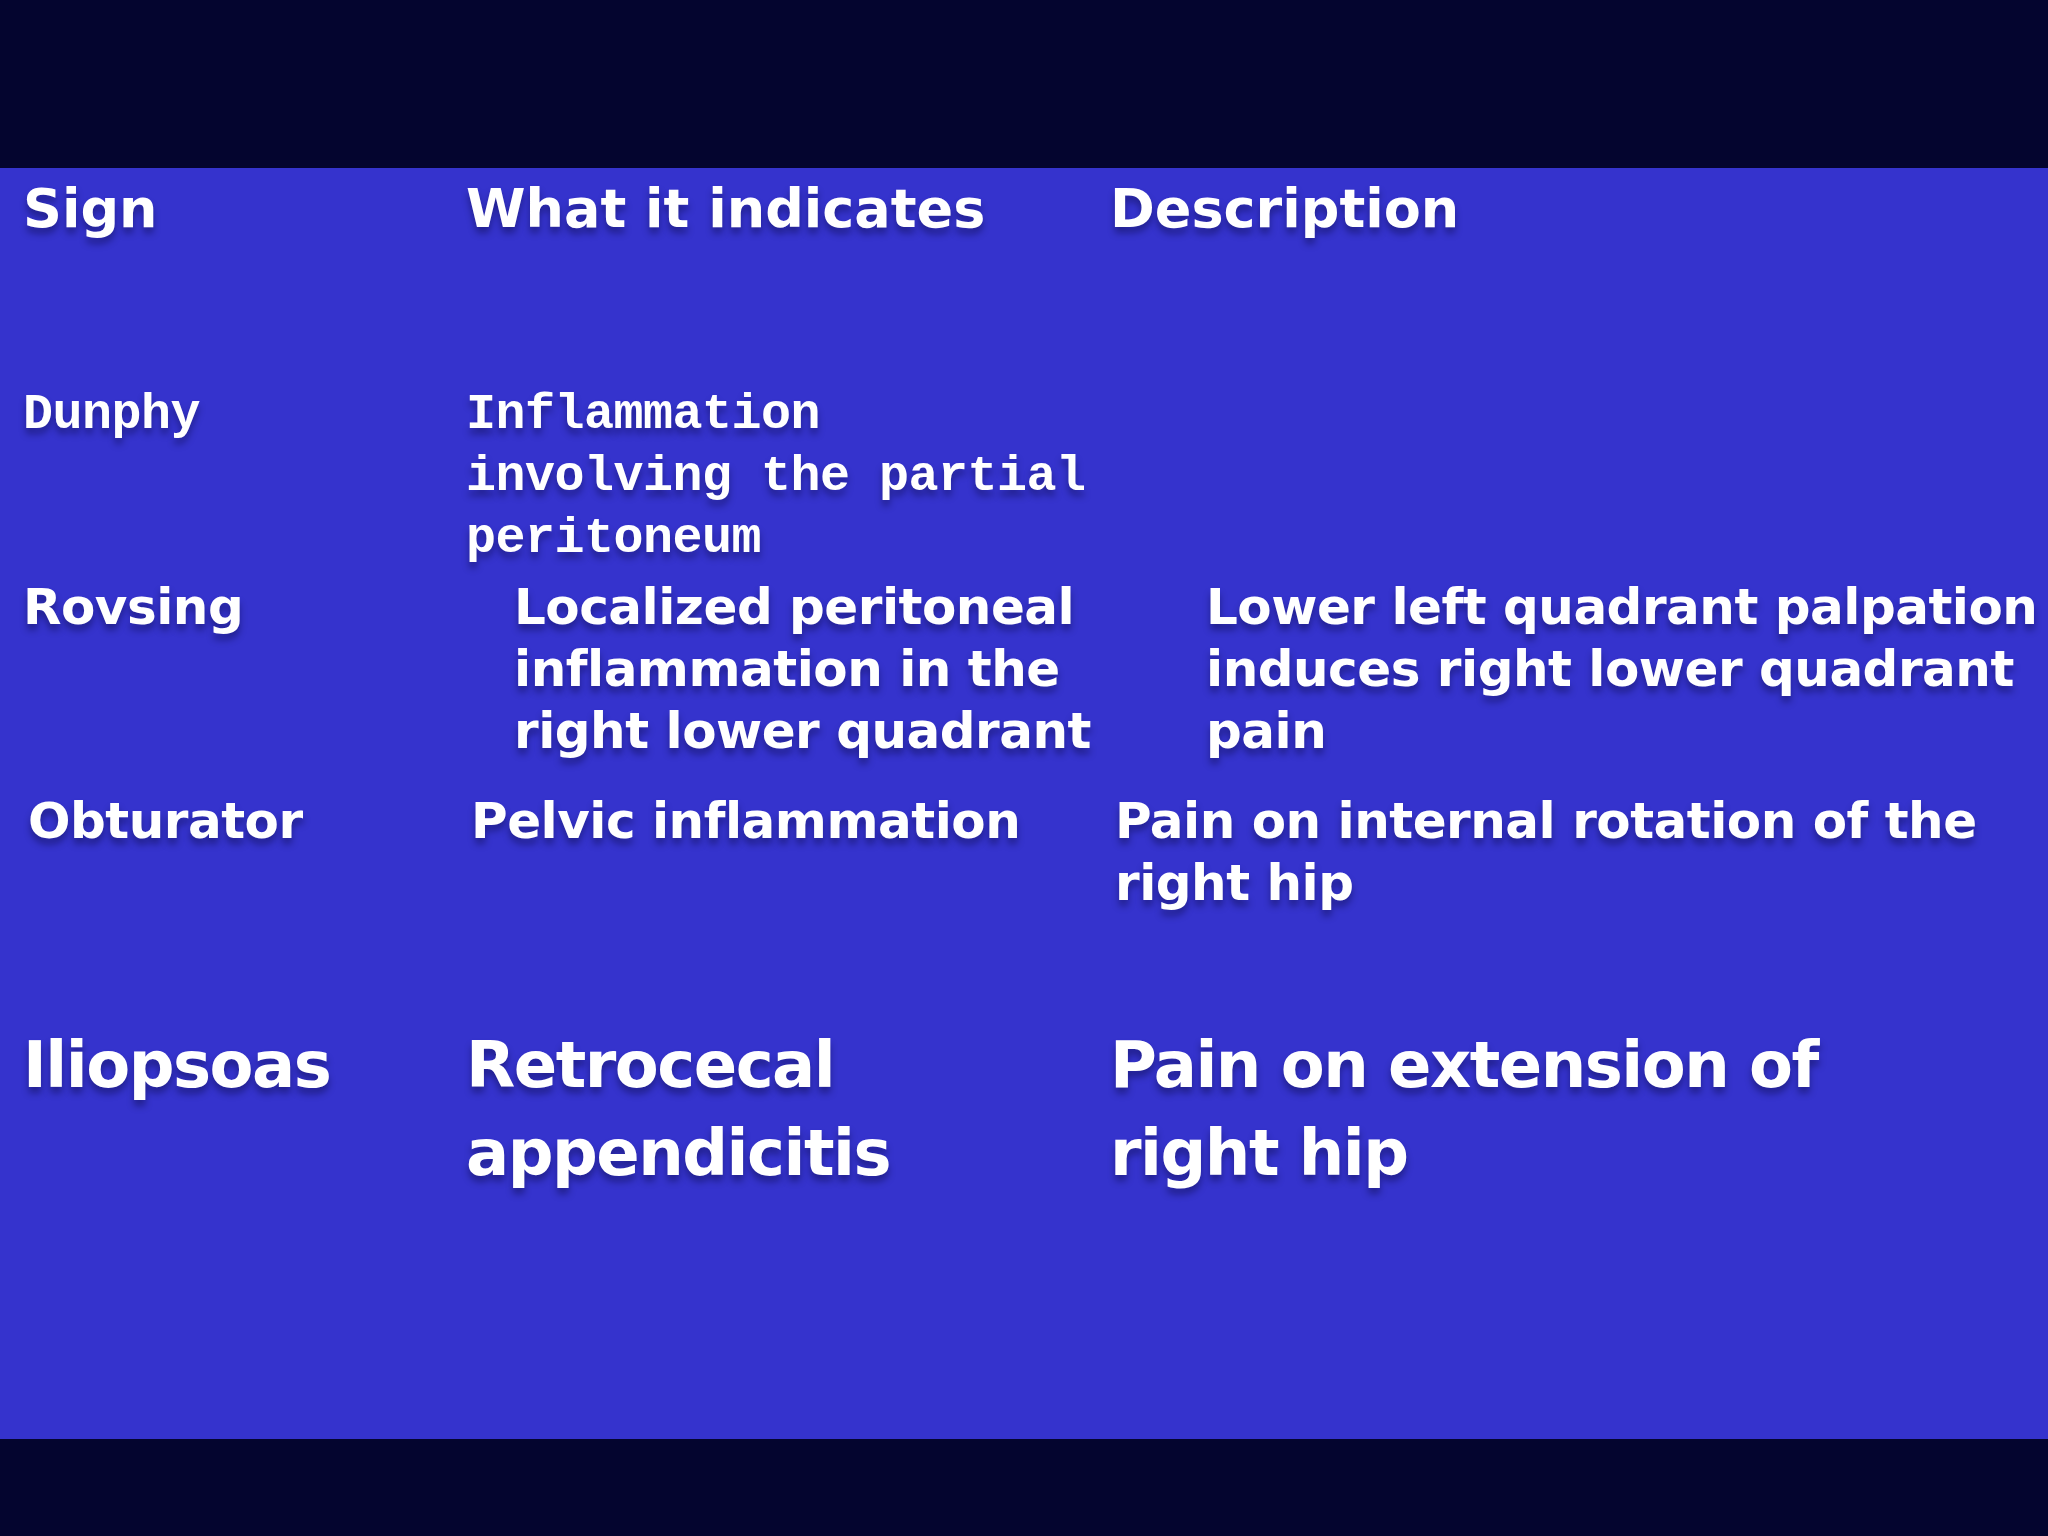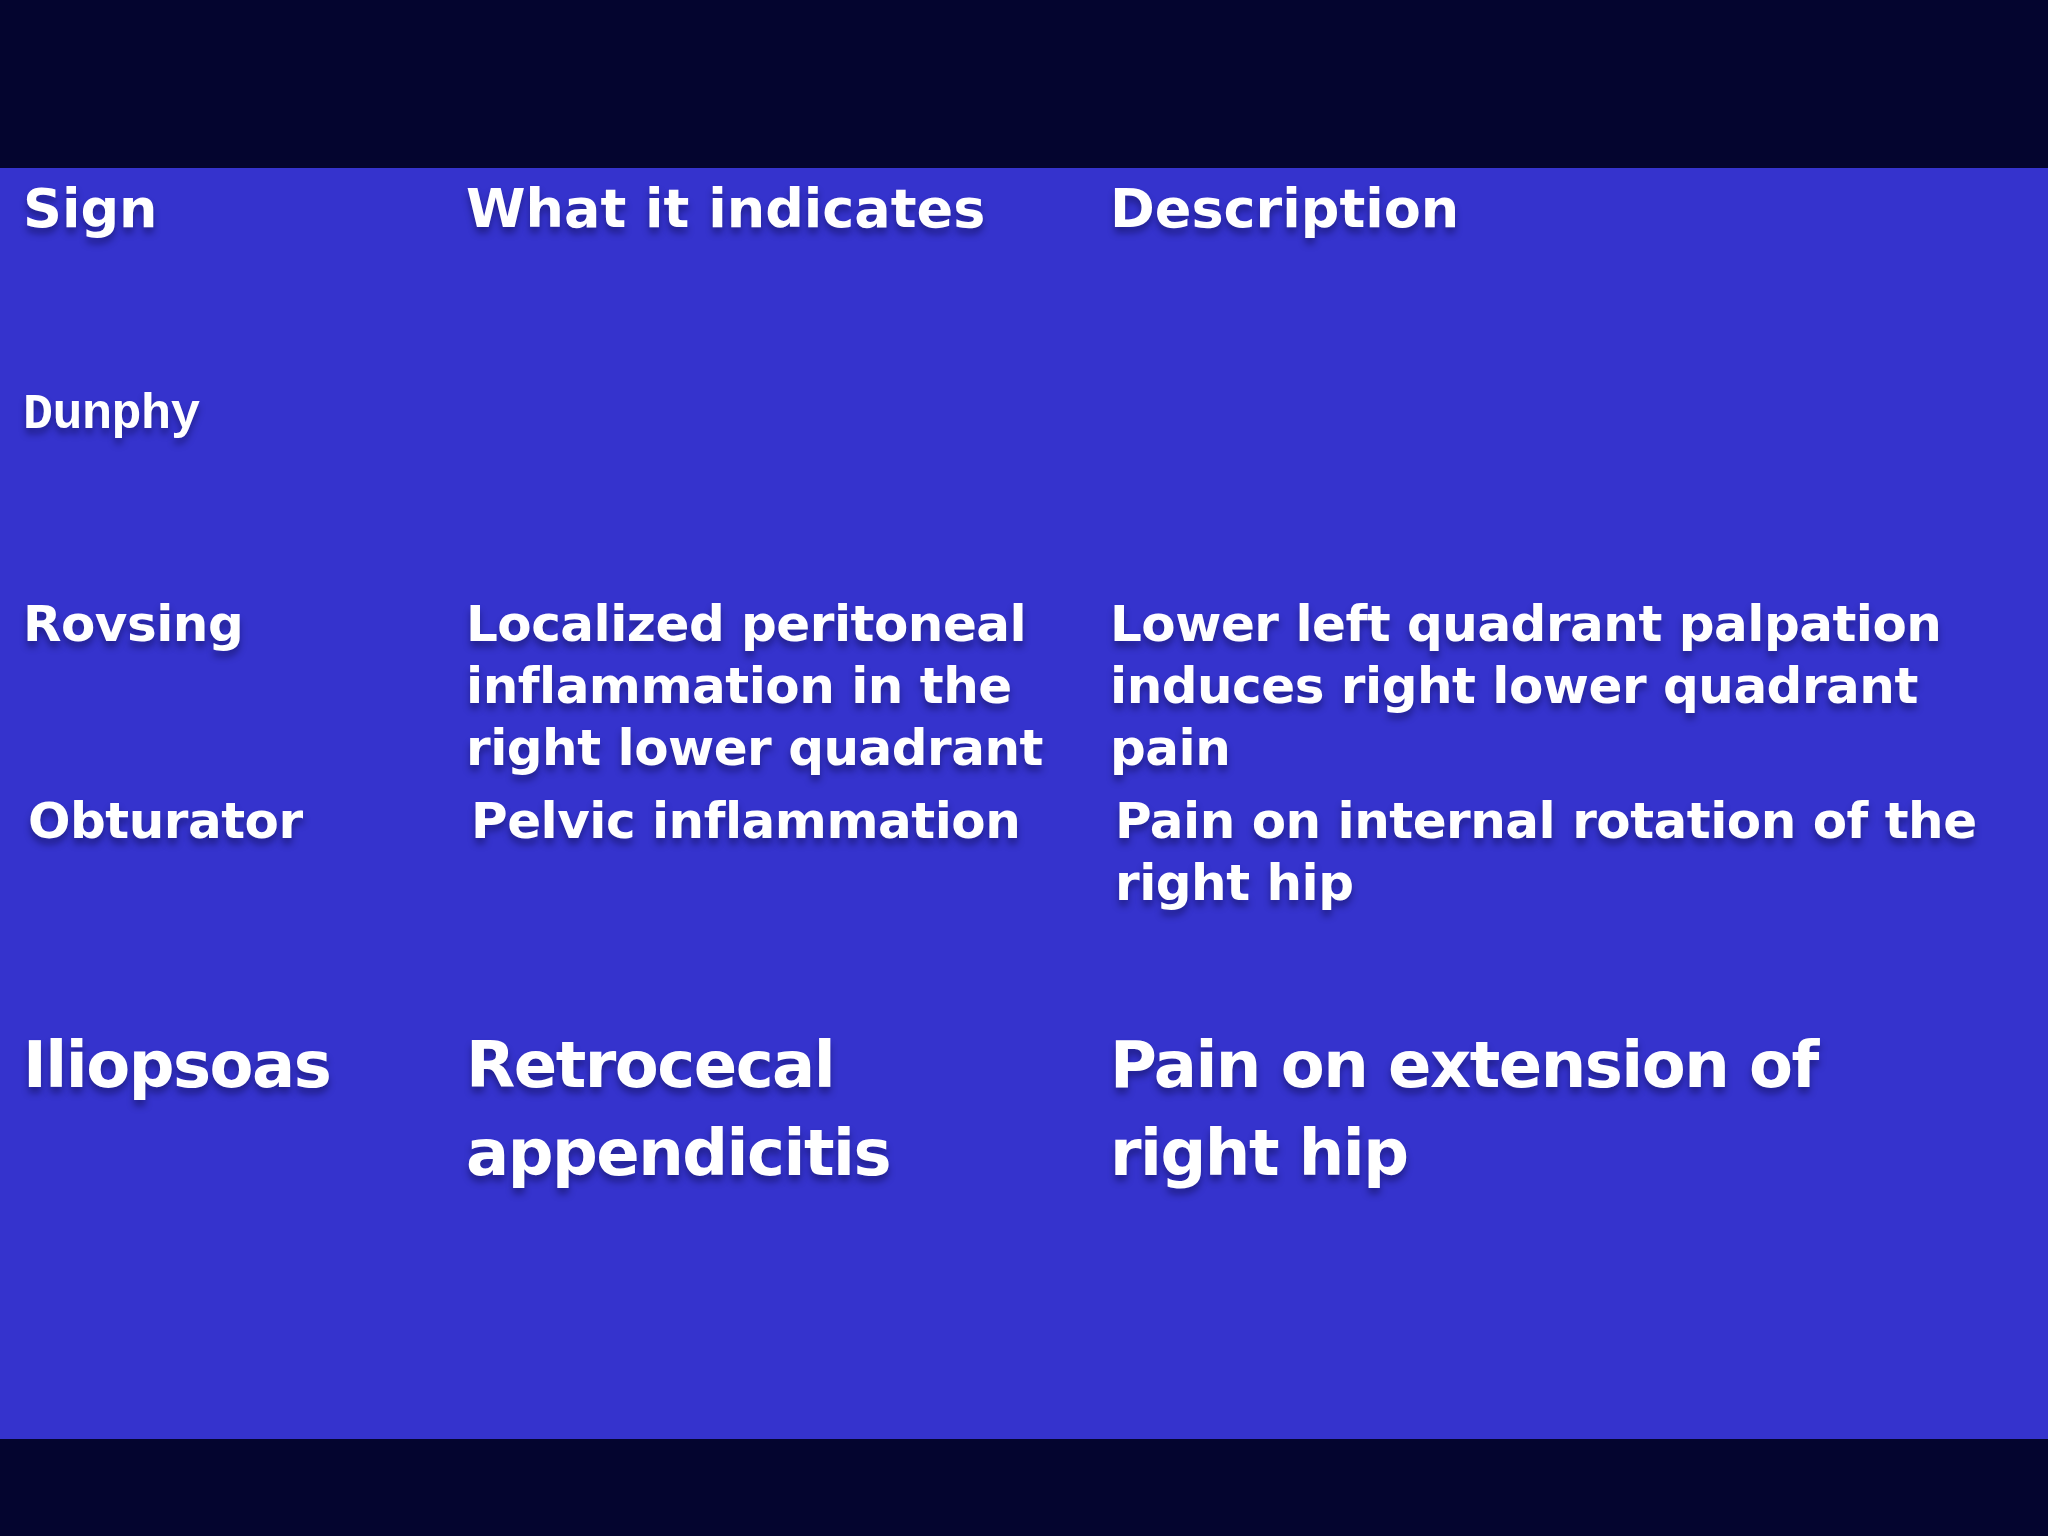--- a/index.html
+++ b/index.html
@@ -47,21 +47,21 @@
     line-height: 62px;
   }
 
   .row-body {
     font-size: 50px;
     line-height: 62px;
     letter-spacing: -0.5px;
   }
 
   #row-dunphy    { top: 384px; font-family: Liberation Mono, monospace; }
-  #row-rovsing   { top: 593px; }
+  #row-rovsing   { top: 576px; gap: 48px; }
   #row-obturator { top: 790px; padding-left: 28px; }
 
   .row-large {
     top: 1021px;
     font-size: 64px;
     line-height: 88px;
     letter-spacing: -1.5px;
   }
 </style>
 </head>
@@ -70,20 +70,23 @@
 <div class="panel"></div>
 
 <div class="row row-header">
   <div class="cell">Sign</div>
   <div class="cell">What it indicates</div>
   <div class="cell">Description</div>
 </div>
 
 <div class="row row-body" id="row-dunphy">
   <div class="cell">Dunphy</div>
+  <div class="cell">Inflammation
+involving the partial
+peritoneum</div>
 </div>
 
 <div class="row row-body" id="row-rovsing">
   <div class="cell">Rovsing</div>
   <div class="cell">Localized peritoneal
 inflammation in the
 right lower quadrant</div>
   <div class="cell">Lower left quadrant palpation
 induces right lower quadrant
 pain</div>

